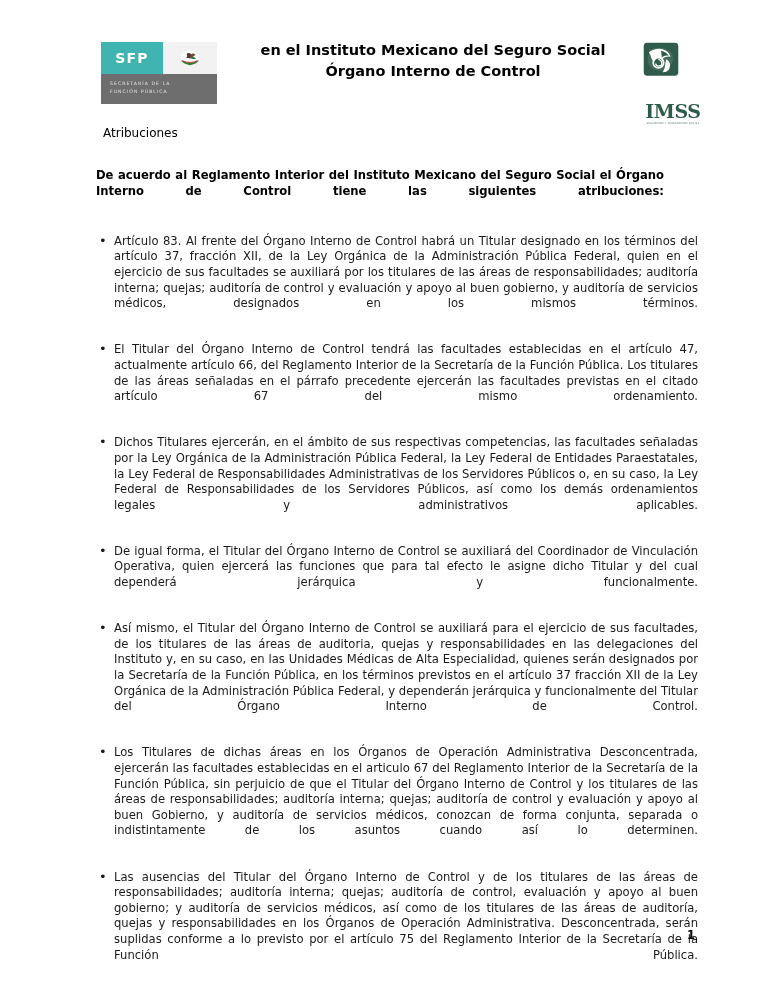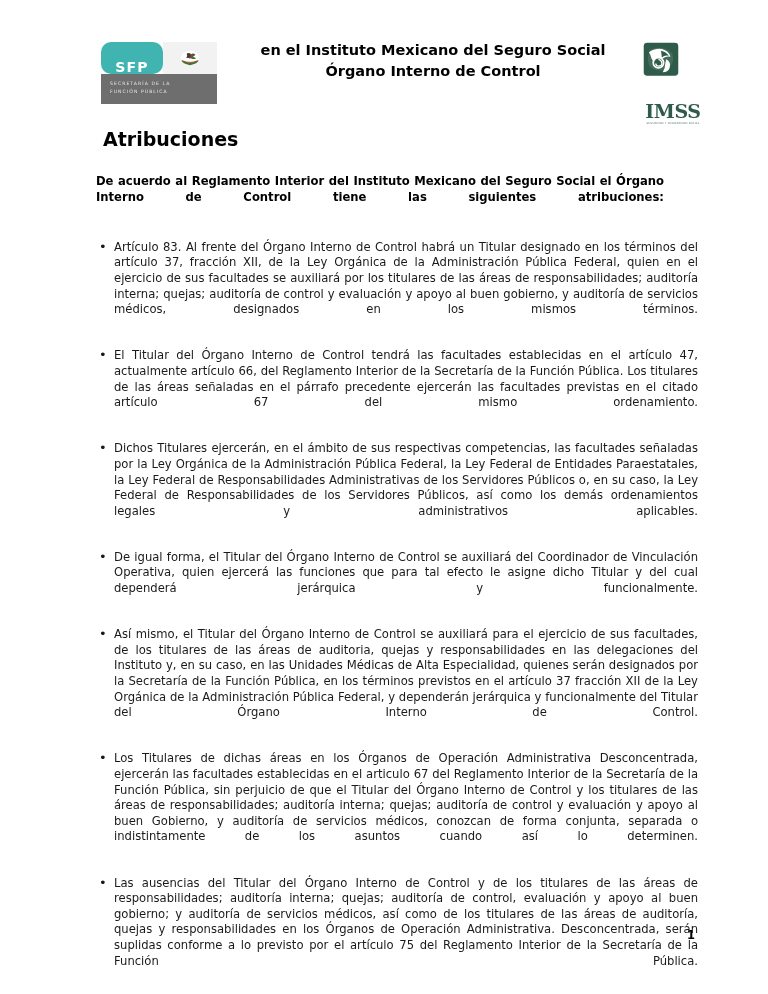--- a/index.html
+++ b/index.html
@@ -44,23 +44,22 @@
     position: relative;
     width: 116px;
     height: 32px;
     display: flex;
   }
   .sfp-top-teal {
     width: 62px;
     height: 32px;
     background: #3fb4b1;
     display: flex;
-    align-items: flex-end;
+    align-items: center;
     justify-content: center;
-    border-radius: 10px;
   }
   .sfp-word {
     color: #ffffff;
     font-weight: bold;
     font-size: 14px;
     letter-spacing: 1.2px;
     font-family: "DejaVu Sans", "Liberation Sans", sans-serif;
     line-height: 1;
   }
   .sfp-top-flag {
@@ -141,23 +140,23 @@
 
   
   .content {
     position: absolute;
     left: 0;
     top: 112px;
     width: 768px;
   }
 
   .section-title {
-    margin: 12px 0 0 103px;
-    font-size: 19px;
-    font-weight: bold;
+    margin: 6px 0 0 103px;
+    font-size: 12px;
+    font-weight: normal;
     line-height: 17px;
     padding-top: 7px;
     font-family: "DejaVu Sans", "Liberation Sans", sans-serif;
   }
 
   .intro {
     margin: 26px 104px 0 96px;
     font-size: 11.6px;
     font-weight: bold;
     line-height: 15.6px;

